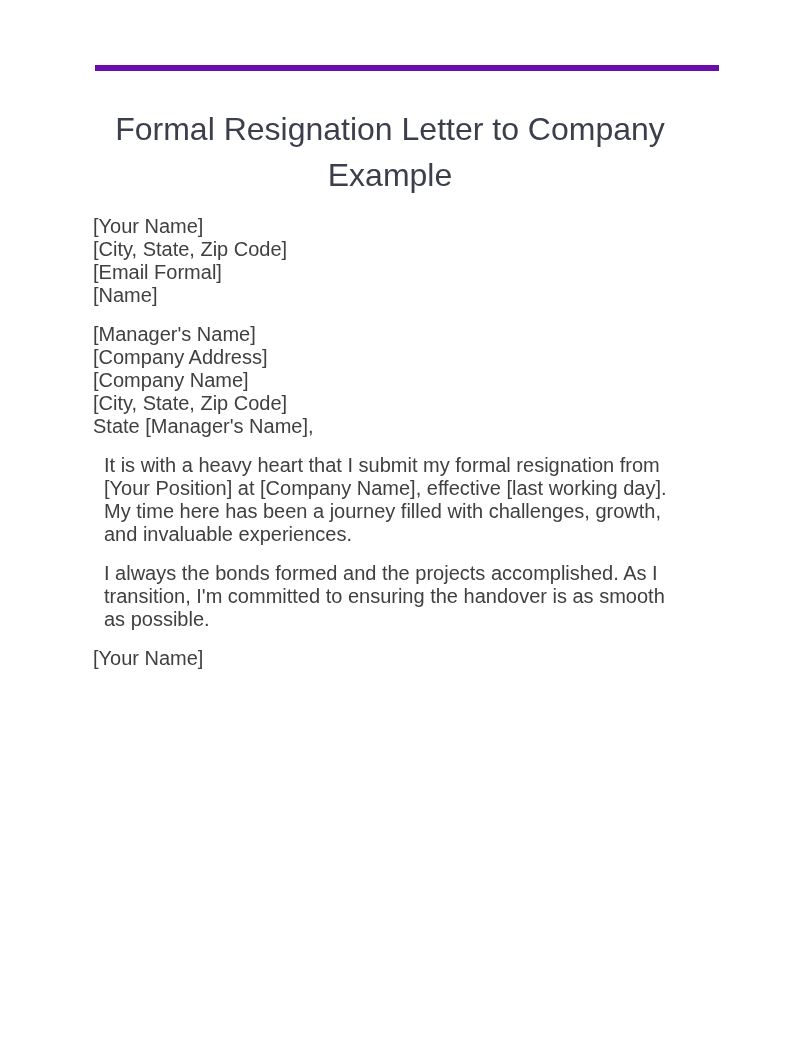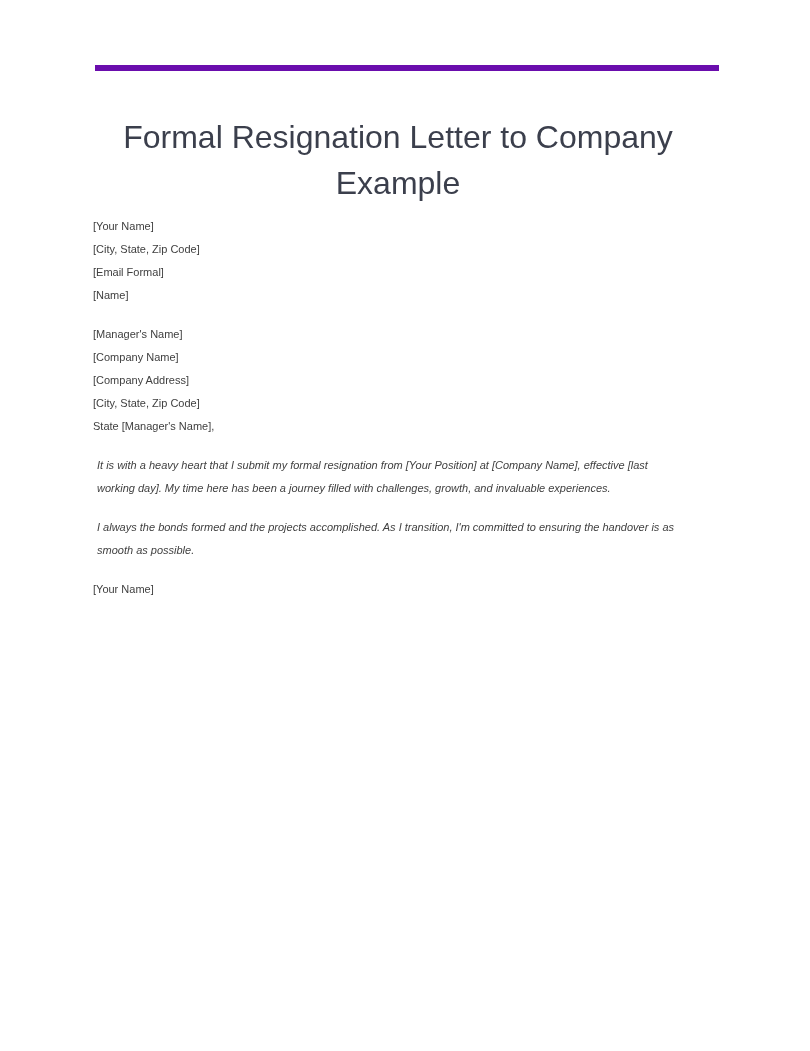--- a/index.html
+++ b/index.html
@@ -20,68 +20,67 @@
       top: 65px;
       width: 624px;
       height: 6px;
       background: #6a0dad;
     }
     .title {
       position: absolute;
       left: 95px;
       top: 106px;
       width: 590px;
-      margin: 8px;
+      margin: 0;
       text-align: center;
       font-size: 32px;
       font-weight: normal;
       line-height: 46px;
       color: #3b3f4c;
     }
     .letter {
       position: absolute;
       left: 93px;
       top: 215px;
       width: 600px;
-      font-size: 11px;
+      font-size: 20px;
       line-height: 23px;
       color: #404040;
     }
     .block {
       margin: 0 0 16px 0;
     }
     .line {
       display: block;
       white-space: nowrap;
     }
     .para {
-      margin: 0 0 16px 4px;
+      margin: 0 0 16px 11px;
       width: 580px;
-      font-style: italic;
     }
   </style>
 </head>
 <body>
 
 <div class="accent-bar"></div>
 
 <h1 class="title">Formal Resignation Letter to Company Example</h1>
 
 <div class="letter">
   <div class="block">
     <span class="line">[Your Name]</span>
     <span class="line">[City, State, Zip Code]</span>
     <span class="line">[Email Formal]</span>
     <span class="line">[Name]</span>
   </div>
 
   <div class="block">
     <span class="line">[Manager's Name]</span>
+    <span class="line">[Company Address]</span>
     <span class="line">[Company Name]</span>
-    <span class="line">[Company Address]</span>
     <span class="line">[City, State, Zip Code]</span>
     <span class="line">State [Manager's Name],</span>
   </div>
 
   <p class="para">It is with a heavy heart that I submit my formal resignation from [Your Position] at [Company Name], effective [last working day]. My time here has been a journey filled with challenges, growth, and invaluable experiences.</p>
   <p class="para">I always the bonds formed and the projects accomplished. As I transition, I'm committed to ensuring the handover is as smooth as possible.</p>
 
   <div class="block">
     <span class="line">[Your Name]</span>
   </div>

